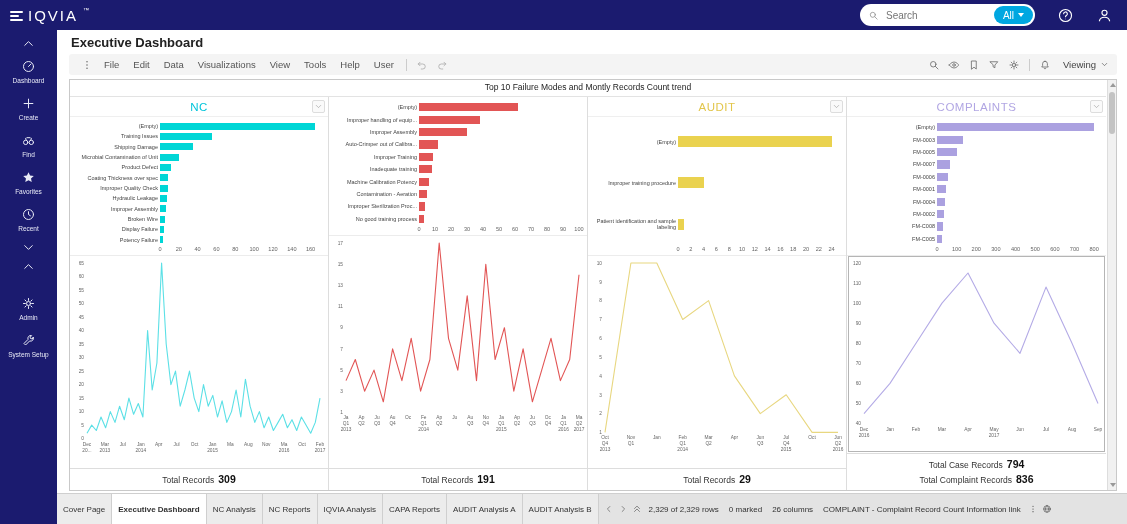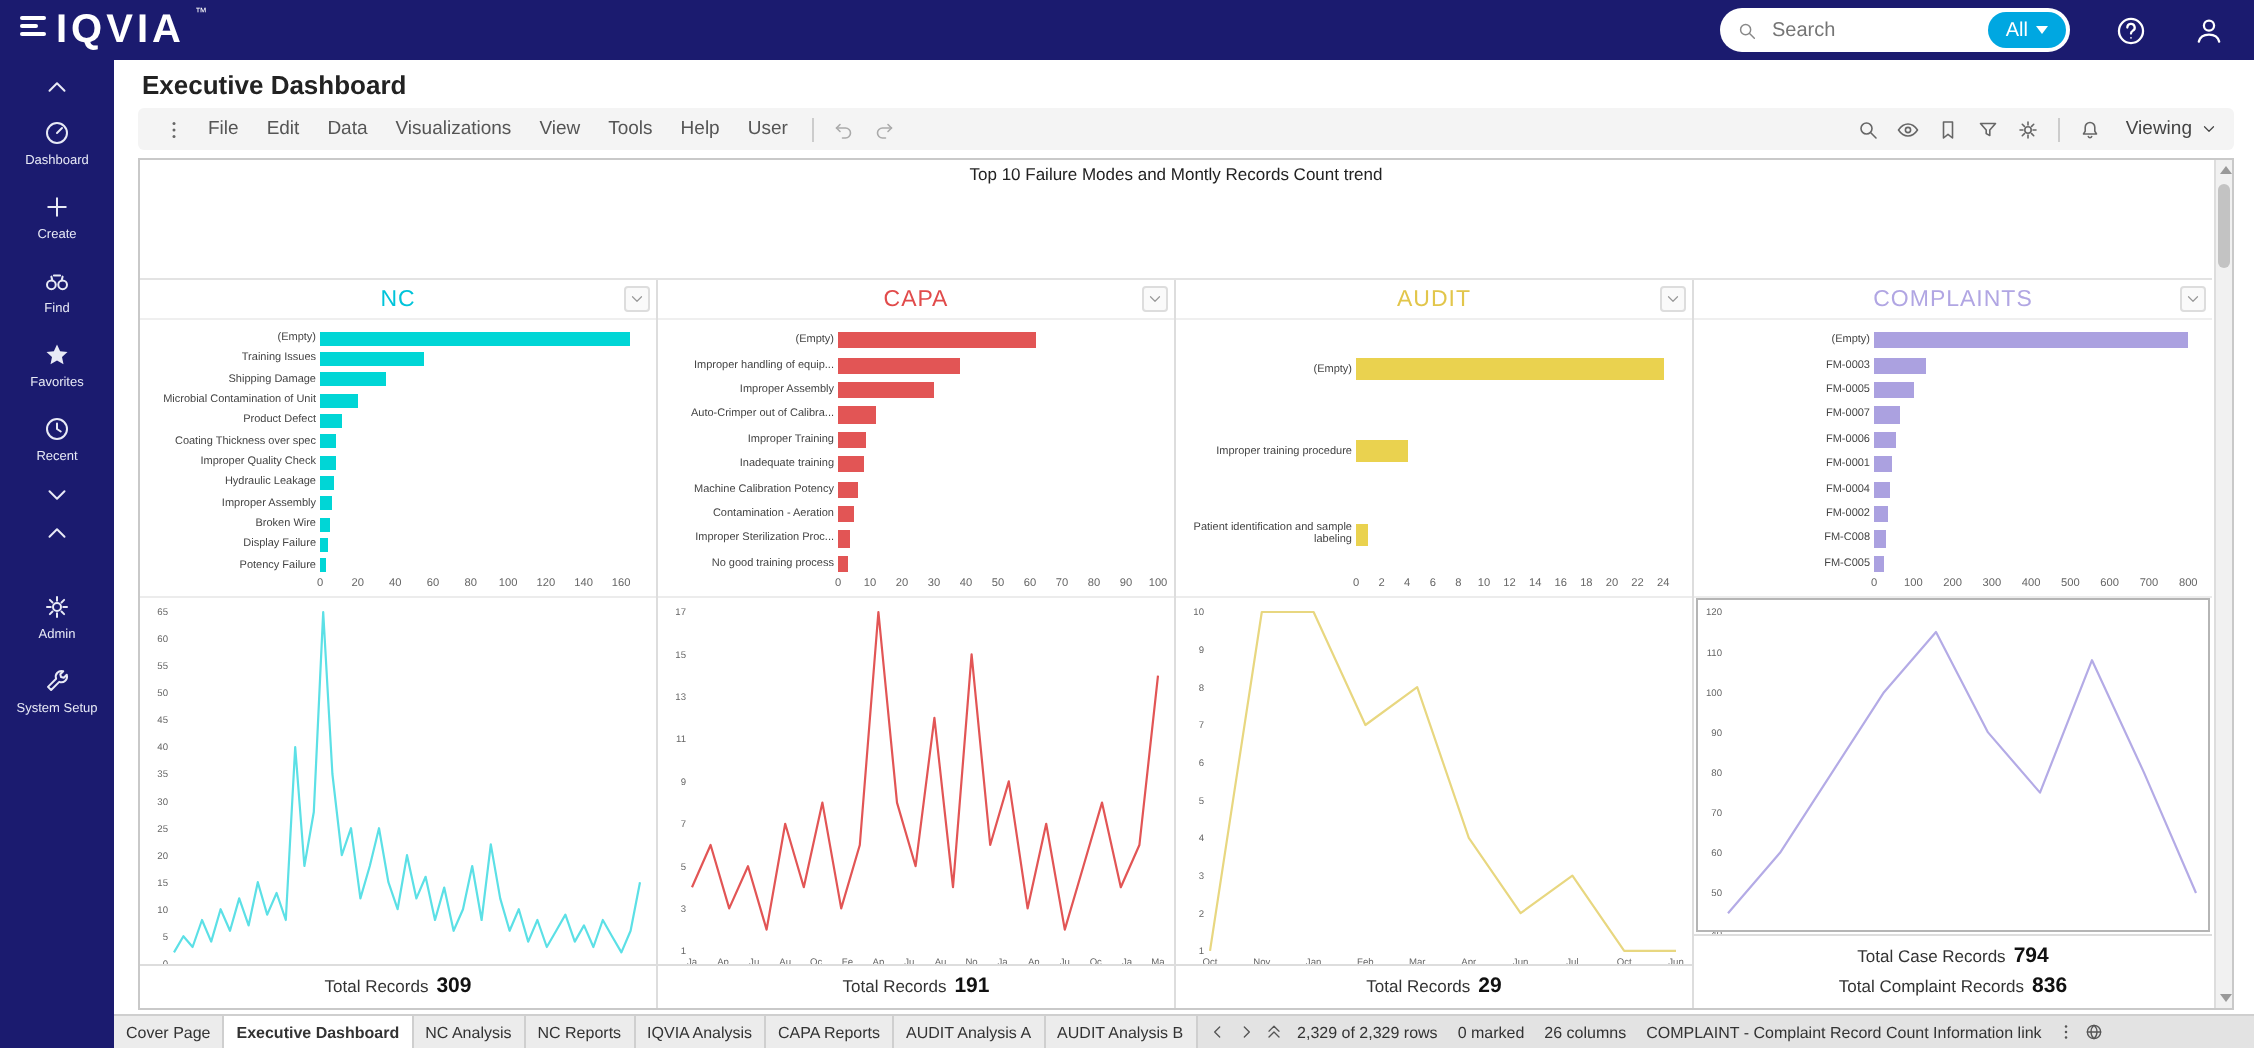--- a/index.html
+++ b/index.html
@@ -9,21 +9,21 @@
     font-family:"Liberation Sans", sans-serif;
   }
   .app { width:100%; height:100%; display:flex; flex-direction:column; }
 
   
   .topbar { height:30px; background:#1b1b6f; display:flex; align-items:center; padding:0 14px 0 10px; flex:0 0 auto; }
   .logo { color:#fff; display:flex; align-items:flex-start; gap:5px; cursor:default; }
   .logo-lines { display:flex; flex-direction:column; gap:2px; margin-top:4px; }
   .logo-lines i { display:block; height:2px; background:#fff; border-radius:1px; }
   .logo-lines i:nth-child(1){ width:13px; } .logo-lines i:nth-child(2){ width:9px; } .logo-lines i:nth-child(3){ width:13px; }
-  .logo-text { font-size:20px; font-weight:bold; letter-spacing:2px; }
+  .logo-text { font-size:15px; font-weight:normal; letter-spacing:2px; }
   .logo sup { font-size:6px; }
   .search { margin-left:auto; background:#fff; border-radius:12px; height:22px; width:175px; display:flex; align-items:center; padding:0 2px 0 8px; gap:5px; }
   .search .ic { width:11px; height:11px; color:#888; }
   .search input { border:none; outline:none; flex:1; min-width:0; font-size:10px; font-family:inherit; color:#333; background:transparent; }
   .all-btn { background:#00a7e1; color:#fff; border:none; border-radius:10px; height:18px; padding:0 9px; font-size:10px; font-family:inherit; display:flex; align-items:center; gap:4px; cursor:pointer; }
   .caret-down { width:0; height:0; border-left:3.5px solid transparent; border-right:3.5px solid transparent; border-top:4px solid #fff; }
   .tb-icon { color:#fff; margin-left:22px; cursor:pointer; }
   .tb-icon .ic { width:17px; height:17px; }
 
   
@@ -57,21 +57,21 @@
   .varrow { position:absolute; left:1.5px; width:0; height:0; border-left:3px solid transparent; border-right:3px solid transparent; }
   .varrow.up { top:3px; border-bottom:4px solid #999; }
   .varrow.down { bottom:3px; border-top:4px solid #999; }
 
   .prodrow { display:flex; justify-content:center; align-items:center; gap:7px; padding:5px 0 2px; flex:0 0 auto; }
   .prodlabel { font-size:11px; font-weight:bold; color:#222; }
   .select { border:1px solid #ababab; background:#fff; border-radius:2px; font-size:10px; color:#333; padding:2px 6px; min-width:112px; display:flex; align-items:center; justify-content:space-between; cursor:pointer; }
   .select .caret-down { border-top-color:#00a0c6; }
   .subtitle { text-align:center; font-size:8.5px; color:#222; padding:2px 0 4px; flex:0 0 auto; }
 
-  .panels { flex:1; display:grid; grid-template-columns:repeat(4,1fr); min-height:0; border-top:1px solid #e3e3e3;margin-top:43px; }
+  .panels { flex:1; display:grid; grid-template-columns:repeat(4,1fr); min-height:0; border-top:1px solid #e3e3e3; }
   .panel { border-right:1px solid #ddd; display:flex; flex-direction:column; min-width:0; min-height:0; background:#fff; }
   .panel:last-child { border-right:none; }
   .phead { height:20px; flex:0 0 auto; display:flex; align-items:center; justify-content:center; position:relative; border-bottom:1px solid #efefef; }
   .ptitle { font-size:11.5px; letter-spacing:.5px; }
   .pmenu { position:absolute; right:3px; top:3px; width:13px; height:13px; border:1px solid #ddd; border-radius:2px; background:#fafafa; color:#999; display:flex; align-items:center; justify-content:center; cursor:pointer; }
   .pmenu .ic { width:9px; height:9px; }
 
   .barchart { height:138px; flex:0 0 auto; display:flex; flex-direction:column; padding:4px 8px 0 2px; }
   .brows { flex:1; display:flex; flex-direction:column; min-height:0; }
   .brow { flex:1; min-height:0; display:flex; align-items:center; gap:2px; }
@@ -83,21 +83,21 @@
   .baxis span { position:absolute; top:1px; transform:translateX(-50%); font-size:5.6px; color:#666; }
 
   .linechart { flex:1; min-height:0; border-top:1px solid #ececec; overflow:hidden; }
   .panel-complaints .linechart { outline:1px solid #b5b5b5; outline-offset:-2px; }
 
   .pfoot { flex:0 0 auto; border-top:1px solid #ddd; padding:4px 0 5px; display:flex; flex-direction:column; align-items:center; gap:3px; }
   .frow { font-size:8.5px; color:#333; }
   .fval { font-size:10.5px; color:#111; margin-left:4px; }
 
   
-  .statusbar { flex:0 0 auto; height:17px; background:#e3e3e3; border-top:1px solid #cfcfcf; display:flex; align-items:center; font-size:8px; color:#333; overflow:hidden; }
+  .statusbar { flex:0 0 auto; height:31px; background:#e3e3e3; border-top:1px solid #cfcfcf; display:flex; align-items:center; font-size:8px; color:#333; overflow:hidden; }
   .tab { height:100%; padding:0 6px; display:flex; align-items:center; border-right:1px solid #cfcfcf; background:#ececec; cursor:pointer; white-space:nowrap; }
   .tab.active { background:#fff; font-weight:bold; }
   .sb-icon { margin:0 2px; color:#555; cursor:pointer; display:flex; flex:0 0 auto; }
   .sb-icon .ic { width:10px; height:10px; }
   .sb-icon:first-of-type { margin-left:5px; }
   .sb-info { margin:0 5px; white-space:nowrap; flex:0 0 auto; }
   svg.ic { display:block; }
 </style>
 </head>
 <body>
@@ -415,28 +415,20 @@
                   <text x="214.2" y="189.6" text-anchor="middle" font-size="4.8" fill="#666"><tspan x="214.2" dy="0">Ma</tspan><tspan x="214.2" dy="6">2016</tspan></text>
                   <text x="232.1" y="189.6" text-anchor="middle" font-size="4.8" fill="#666"><tspan x="232.1" dy="0">Oct</tspan></text>
                   <text x="250.0" y="189.6" text-anchor="middle" font-size="4.8" fill="#666"><tspan x="250.0" dy="0">Feb</tspan><tspan x="250.0" dy="6">2017</tspan></text>
                   <polyline points="17.0,177.2 21.7,169.1 26.3,174.5 31.0,161.0 35.6,171.8 40.3,155.6 45.0,166.4 49.6,150.2 54.3,163.7 58.9,142.1 63.6,158.3 68.3,147.5 72.9,161.0 77.6,74.5 82.2,134.0 86.9,107.0 91.6,7.0 96.2,88.0 100.9,128.6 105.5,115.1 110.2,150.2 114.9,134.0 119.5,115.1 124.2,142.1 128.8,155.6 133.5,128.6 138.2,150.2 142.8,139.4 147.5,161.0 152.1,144.8 156.8,166.4 161.5,155.6 166.1,134.0 170.8,161.0 175.4,123.2 180.1,150.2 184.8,166.4 189.4,155.6 194.1,171.8 198.7,161.0 203.4,174.5 208.1,166.4 212.7,158.3 217.4,171.8 222.0,163.7 226.7,174.5 231.4,161.0 236.0,169.1 240.7,177.2 245.3,166.4 250.0,142.1" fill="none" stroke="#5ce0e6" stroke-width="1.1" stroke-linejoin="round"></polyline>
                 </svg></div>
               <footer class="pfoot">
                 <div class="frow"><span>Total Records</span><b class="fval">309</b></div>
               </footer>
             </section>
             <section class="panel panel-capa">
-              <header class="phead">
-                <span class="ptitle" style="color:#e14b4b">CAPA</span>
-                <span class="pmenu">
-                  <svg class="ic" viewBox="0 0 24 24" fill="none" stroke="currentColor" stroke-width="1.6" stroke-linecap="round" stroke-linejoin="round">
-                    <path d="M6 9l6 6 6-6"></path>
-                  </svg>
-                </span>
-              </header>
               <div class="barchart">
                 <div class="brows">
                   <div class="brow">
                     <span class="blabel">(Empty)</span>
                     <div class="btrack">
                       <div class="bbar" style="width:62.0%;background:#e25555"></div>
                     </div>
                   </div>
                   <div class="brow">
                     <span class="blabel">Improper handling of equip...</span>

